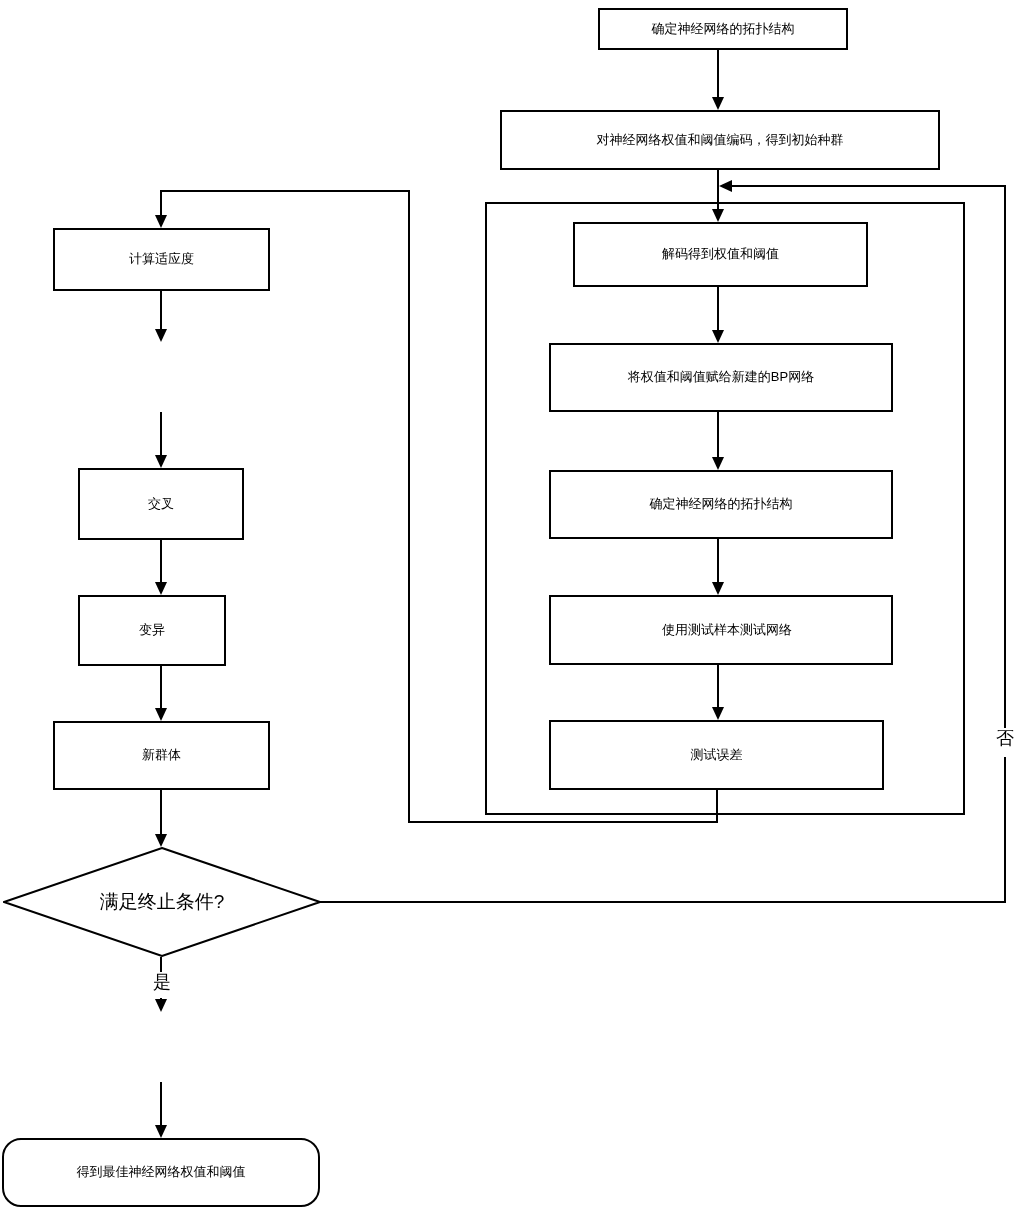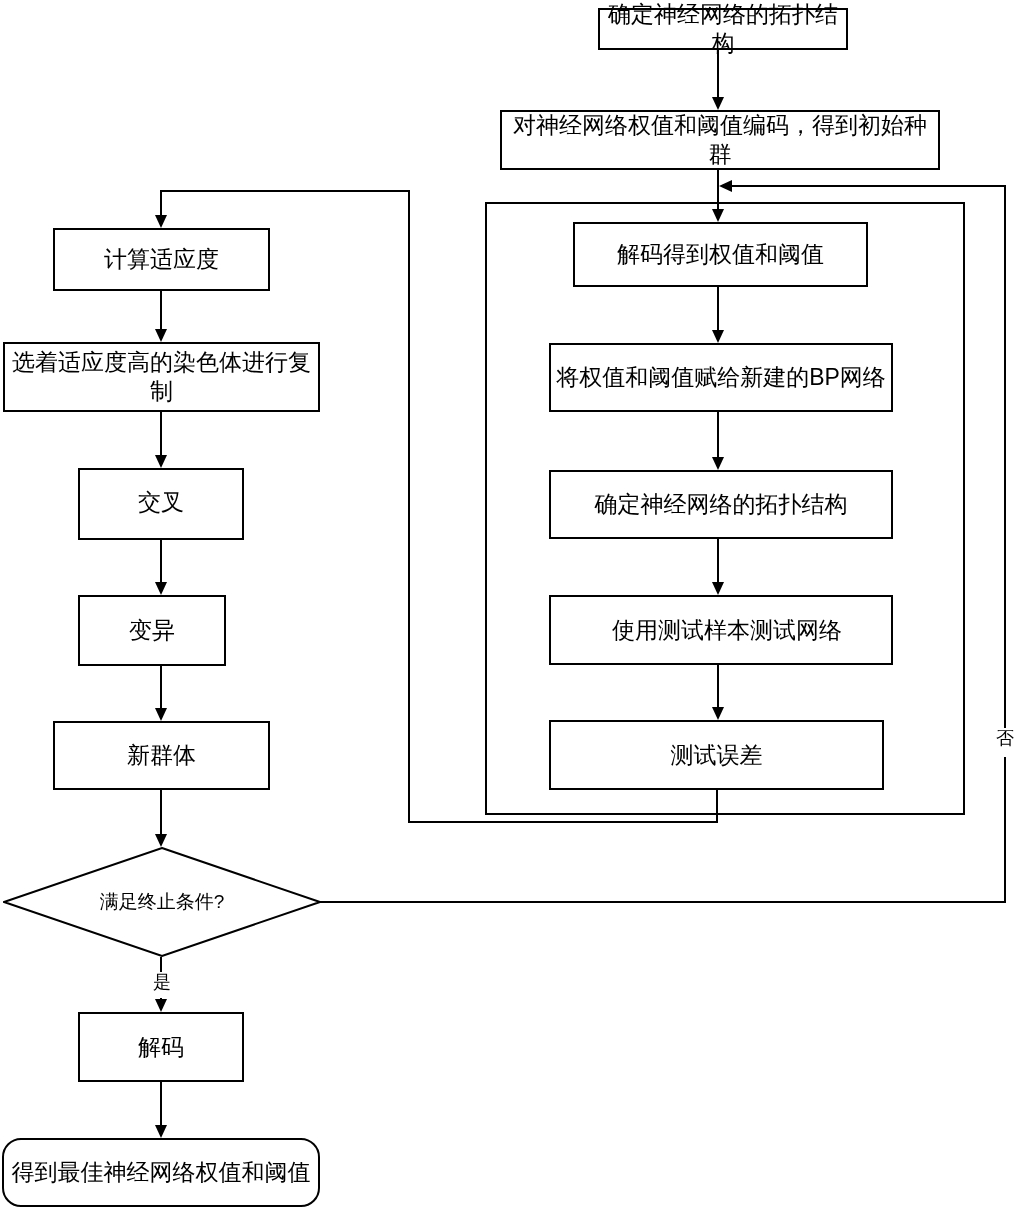--- a/index.html
+++ b/index.html
@@ -9,21 +9,21 @@
   }
   html,body{margin:0;padding:0;background:var(--bg);}
   .stage{
     position:relative;width:1034px;height:1211px;background:var(--bg);
     font-family:"Liberation Sans","DejaVu Sans",sans-serif;color:#000;
     overflow:hidden;
   }
   .node{
     position:absolute;box-sizing:border-box;background:var(--box-fill);
     border:2px solid var(--line);display:flex;align-items:center;justify-content:center;
-    font-size:23px;text-align:center;line-height:1.25;z-index:3;
+    font-size:13px;text-align:center;line-height:1.25;z-index:3;
   }
   .container-rect{
     position:absolute;box-sizing:border-box;border:2px solid var(--line);
     background:transparent;z-index:1;
   }
   .vline,.hline{position:absolute;background:var(--line);z-index:2;}
   .vline{width:2px;}
   .hline{height:2px;}
   .arrow-down{
     position:absolute;width:0;height:0;z-index:2;
@@ -56,33 +56,31 @@
 
   <div class="container-rect" style="left:485px;top:202px;width:480px;height:613px;"></div>
 
   <div class="node" style="left:549px;top:343px;width:344px;height:69px;">将权值和阈值赋给新建的BP网络</div>
   <div class="node" style="left:573px;top:222px;width:295px;height:65px;">解码得到权值和阈值</div>
   <div class="node" style="left:549px;top:470px;width:344px;height:69px;">确定神经网络的拓扑结构</div>
   <div class="node" style="left:549px;top:595px;width:344px;height:70px;padding-left:12px;">使用测试样本测试网络</div>
   <div class="node" style="left:549px;top:720px;width:335px;height:70px;">测试误差</div>
 
   <div class="node" style="left:53px;top:228px;width:217px;height:63px;">计算适应度</div>
-  <div class="node" style="left:3px;top:342px;width:317px;height:70px;">选着适应度高的染色体进行复制</div>
-  <div class="node" style="left:78px;top:468px;width:166px;height:72px;font-family:Liberation Mono, monospace;">交叉</div>
+  <div class="node" style="left:78px;top:468px;width:166px;height:72px;">交叉</div>
   <div class="node" style="left:78px;top:595px;width:148px;height:71px;">变异</div>
   <div class="node" style="left:53px;top:721px;width:217px;height:69px;">新群体</div>
 
   <div class="diamond-wrap" style="left:3px;top:847px;width:318px;height:110px;">
     <svg width="318" height="110" viewBox="0 0 318 110">
       <polygon points="159,1 317,55 159,109 1,55" fill="#ffffff" stroke="#000000" stroke-width="2"></polygon>
     </svg>
     <span class="diamond-label">满足终止条件?</span>
   </div>
 
-  <div class="node" style="left:78px;top:1012px;width:166px;height:70px;">解码</div>
   <div class="node" style="left:2px;top:1138px;width:318px;height:69px;border-radius:19px;">得到最佳神经网络权值和阈值</div>
 
   <div class="vline" style="left:717px;top:50px;height:50px;"></div>
   <div class="arrow-down" style="left:712px;top:97px;"></div>
 
   <div class="vline" style="left:717px;top:170px;height:42px;"></div>
   <div class="arrow-down" style="left:712px;top:209px;"></div>
 
   <div class="hline" style="left:732px;top:185px;width:274px;"></div>
   <div class="arrow-left" style="left:719px;top:180px;"></div>

